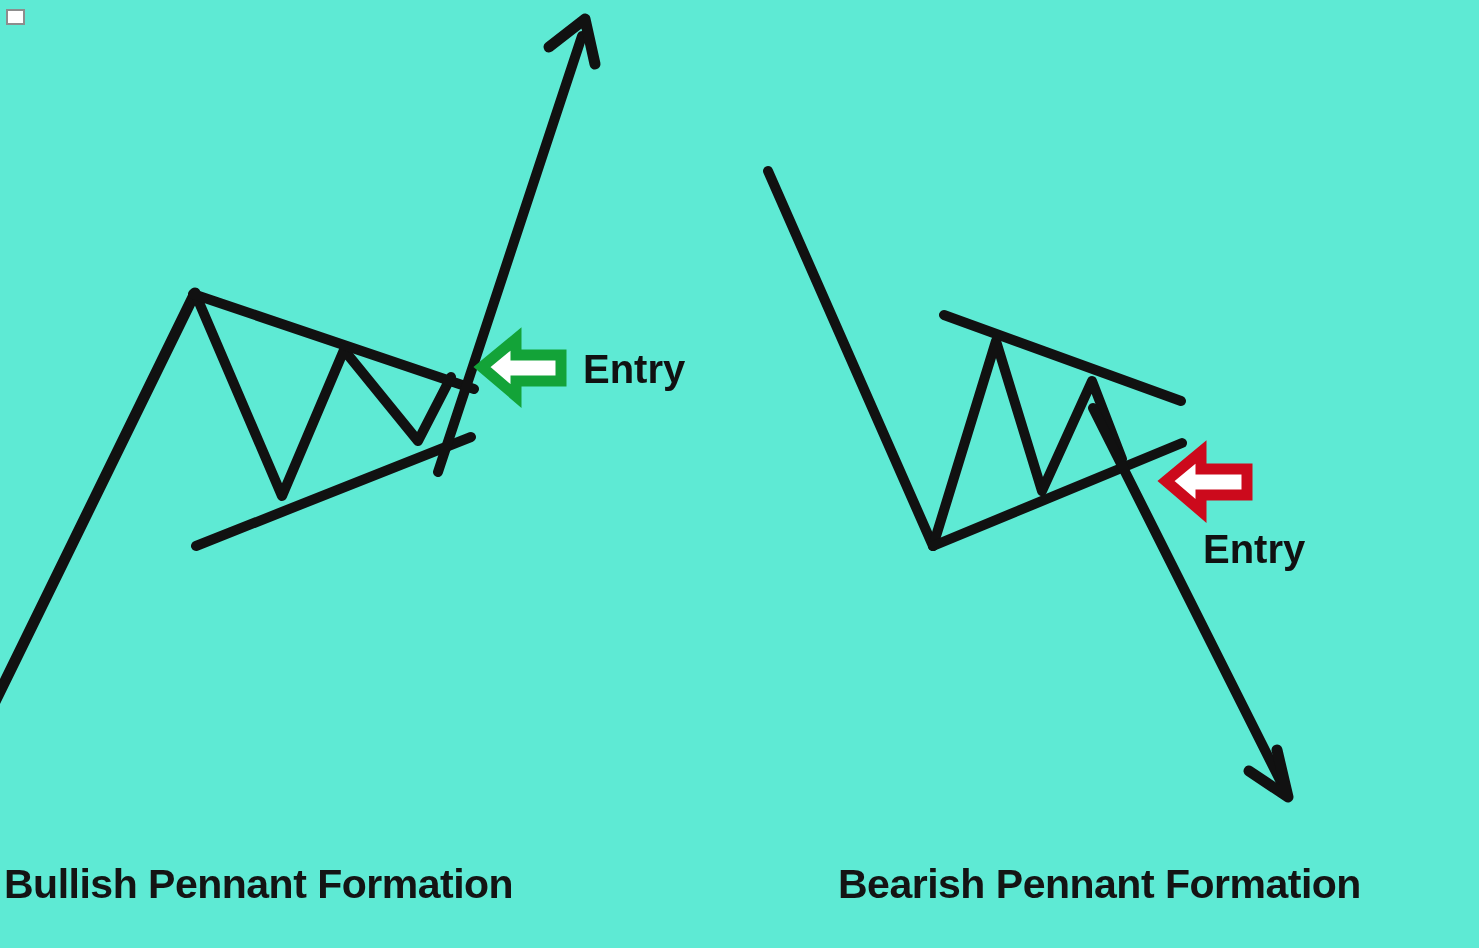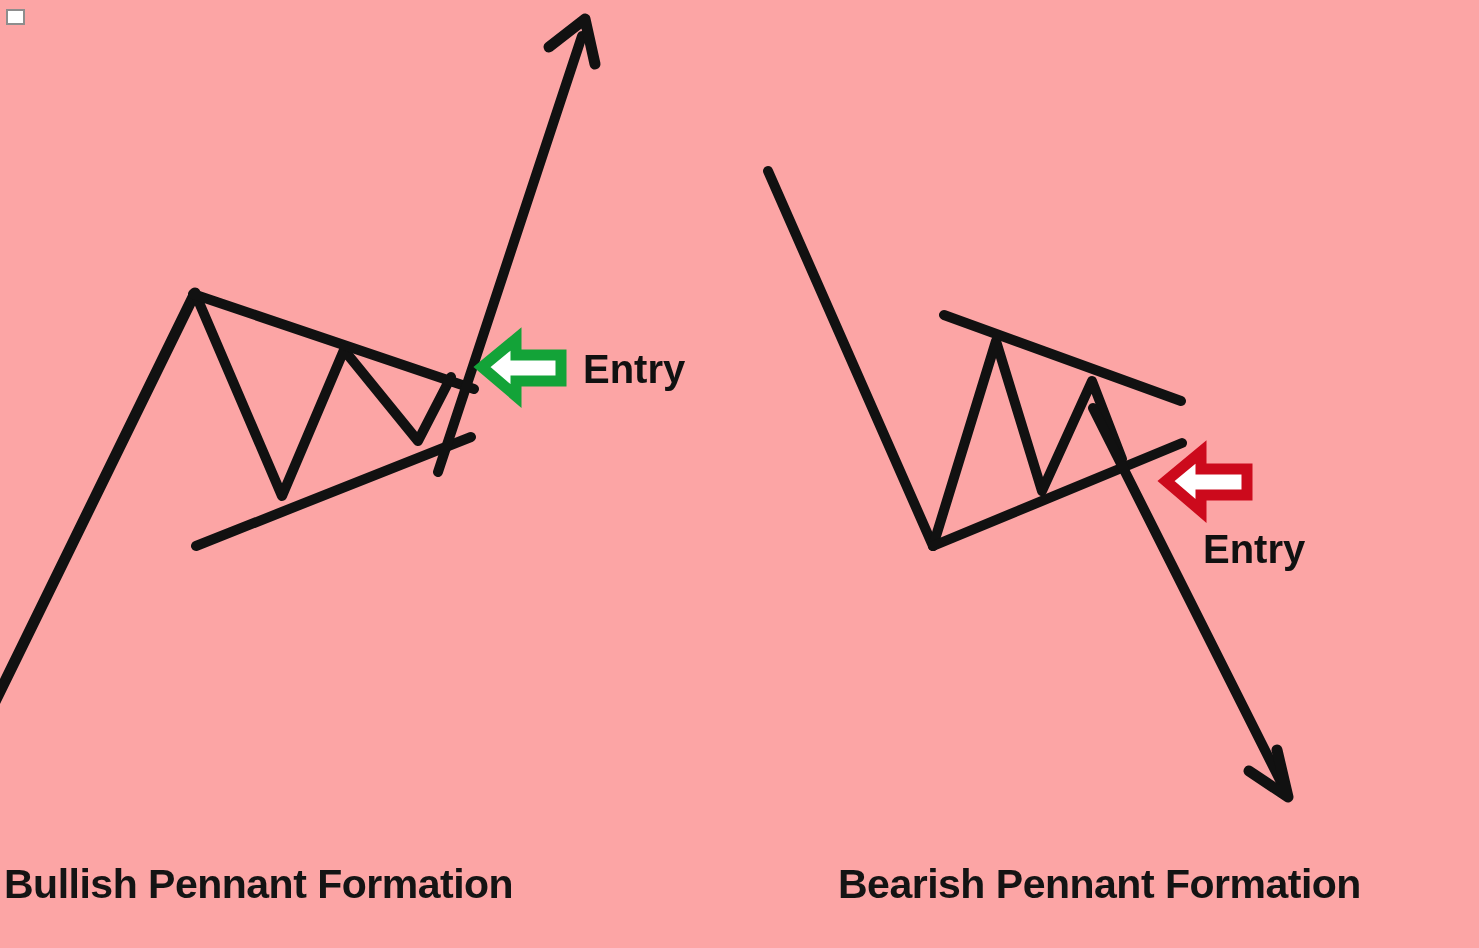--- a/index.html
+++ b/index.html
@@ -12,21 +12,21 @@
     width: 1479px;
     height: 948px;
     font-family: "Liberation Sans", "DejaVu Sans", sans-serif;
     overflow: hidden;
     position: relative;
   }
   #diagram-root {
     position: relative;
     width: 1479px;
     height: 948px;
-    background: #fca5a5;
+    background: #5eead4;
   }
   svg.chart-svg {
     position: absolute;
     top: 0;
     left: 0;
     width: 1479px;
     height: 948px;
     display: block;
   }
   .stroke-line {

